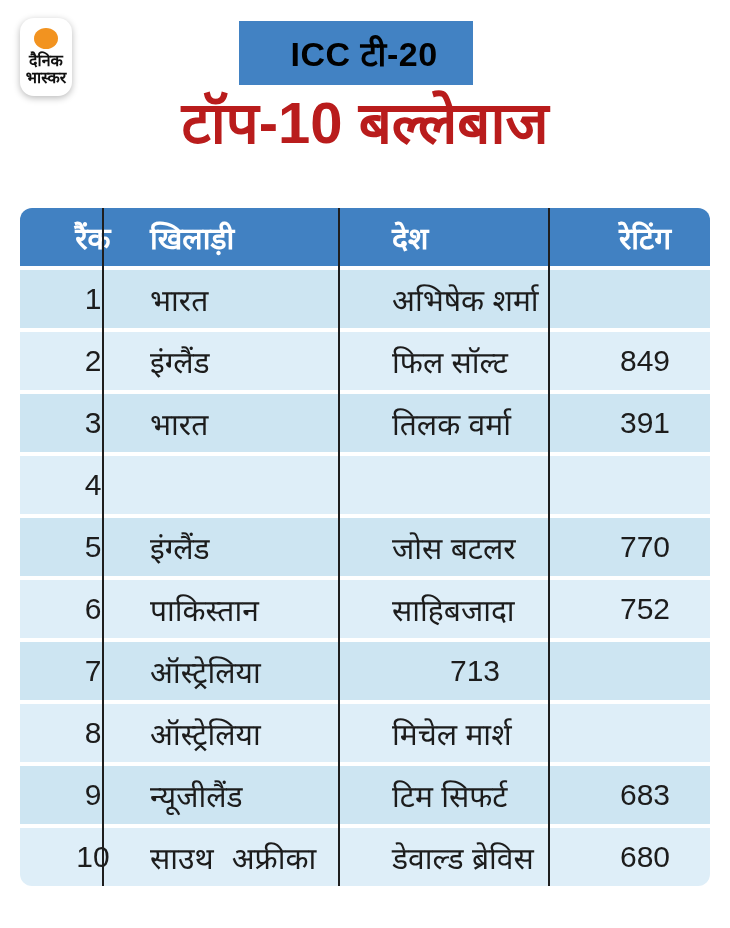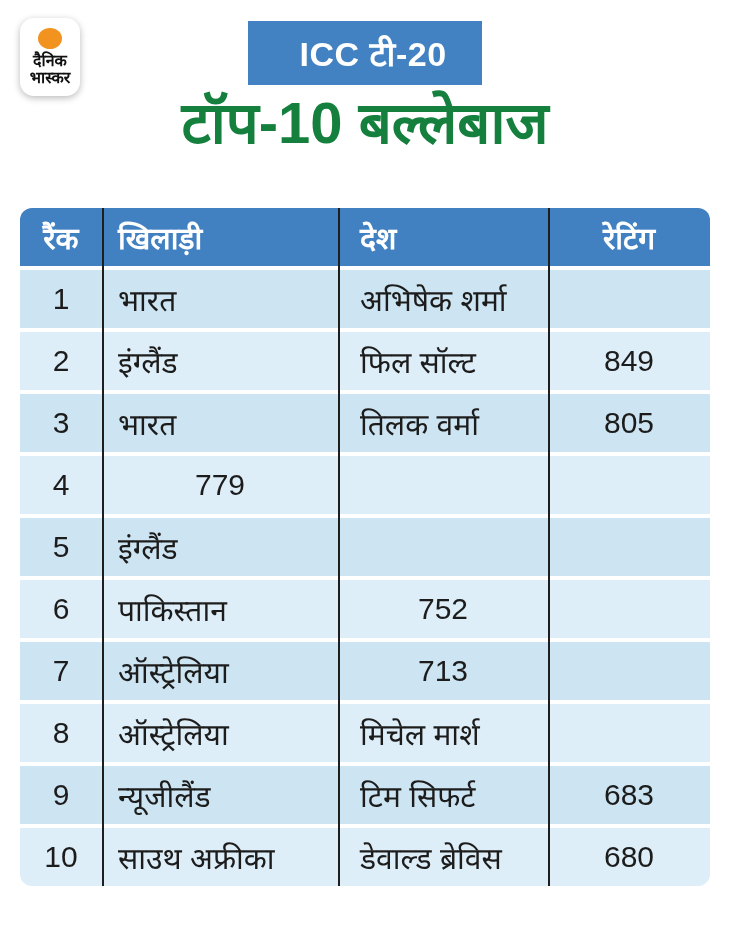--- a/index.html
+++ b/index.html
@@ -10,47 +10,47 @@
     --divider:#1e1e1e;
     --text:#1c1c1c;
     --sun:#f29320;
   }
   *{margin:0;padding:0;box-sizing:border-box;}
   html,body{width:730px;height:928px;background:#ffffff;overflow:hidden;
     font-family:"Liberation Sans", sans-serif;}
   .stage{position:relative;width:730px;height:928px;background:#fff;}
 
   
-  .logo-card{position:absolute;left:20px;top:18px;width:60px;height:78px;
+  .logo-card{position:absolute;left:20px;top:18px;width:52px;height:78px;
     background:#fff;border-radius:14px;box-shadow:0 2px 7px rgba(0,0,0,.28);
     display:flex;flex-direction:column;align-items:center;justify-content:center;}
   .sun{width:24px;height:21px;border-radius:50%;background:var(--sun);margin-bottom:3px;}
   .logo-text{font-weight:800;font-size:16px;line-height:1.08;color:#111;text-align:center;}
 
   
-  .badge{position:absolute;left:248px;top:21px;width:234px;height:64px;
+  .badge{position:absolute;left:239px;top:21px;width:234px;height:64px;
     background:var(--badge-bg);display:flex;align-items:center;justify-content:center;
-    color:#ffffff;font-size:34px;font-weight:600;letter-spacing:.5px;padding-left:16px;}
+    color:#000000;font-size:34px;font-weight:600;letter-spacing:.5px;padding-left:16px;}
 
   
   .main-title{position:absolute;left:0;top:90px;width:730px;text-align:center;
-    font-size:58px;font-weight:800;color:#15803d;line-height:1.15;}
+    font-size:58px;font-weight:800;color:#b91c1c;line-height:1.15;}
 
   
   .rank-table{position:absolute;left:20px;top:208px;width:690px;
     display:flex;flex-direction:column;row-gap:4px;
     border-radius:12px;overflow:hidden;}
   .t-row{height:58px;flex:0 0 58px;display:grid;
     grid-template-columns:82px 236px 210px 1fr;
-    align-items:center;font-size:30px;color:var(--text);}
+    align-items:center;font-size:30px;color:var(--text);padding-left:32px;}
   .t-head{background:var(--header-bg);color:#ffffff;font-weight:700;}
   .t-row.odd{background:var(--row-odd);}
   .t-row.even{background:var(--row-even);}
   .rank-cell{text-align:center;}
-  .country-cell{padding-left:16px;}
+  .country-cell{padding-left:16px;font-family:Liberation Mono, monospace;}
   .player-cell{padding-left:22px;}
   .rating-cell{text-align:center;}
   .v-divider{position:absolute;top:0;bottom:0;width:2px;background:var(--divider);z-index:5;}
   .v-divider.d1{left:82px;}
   .v-divider.d2{left:318px;}
   .v-divider.d3{left:528px;}
 </style>
 </head>
 <body>
 
@@ -84,33 +84,35 @@
       <div class="t-row even">
       <div class="rank-cell">2</div>
       <div class="country-cell">इंग्लैंड</div>
       <div class="player-cell">फिल सॉल्ट</div>
       <div class="rating-cell">849</div>
     </div>
       <div class="t-row odd">
       <div class="rank-cell">3</div>
       <div class="country-cell">भारत</div>
       <div class="player-cell">तिलक वर्मा</div>
-      <div class="rating-cell">805</div>
+      <div class="rating-cell">391</div>
     </div>
       <div class="t-row even">
       <div class="rank-cell">4</div>
-      <div class="rating-cell">779</div>
     </div>
       <div class="t-row odd">
       <div class="rank-cell">5</div>
       <div class="country-cell">इंग्लैंड</div>
+      <div class="player-cell">जोस बटलर</div>
+      <div class="rating-cell">770</div>
     </div>
       <div class="t-row even">
       <div class="rank-cell">6</div>
       <div class="country-cell">पाकिस्तान</div>
+      <div class="player-cell">साहिबजादा</div>
       <div class="rating-cell">752</div>
     </div>
       <div class="t-row odd">
       <div class="rank-cell">7</div>
       <div class="country-cell">ऑस्ट्रेलिया</div>
       <div class="rating-cell">713</div>
     </div>
       <div class="t-row even">
       <div class="rank-cell">8</div>
       <div class="country-cell">ऑस्ट्रेलिया</div>

